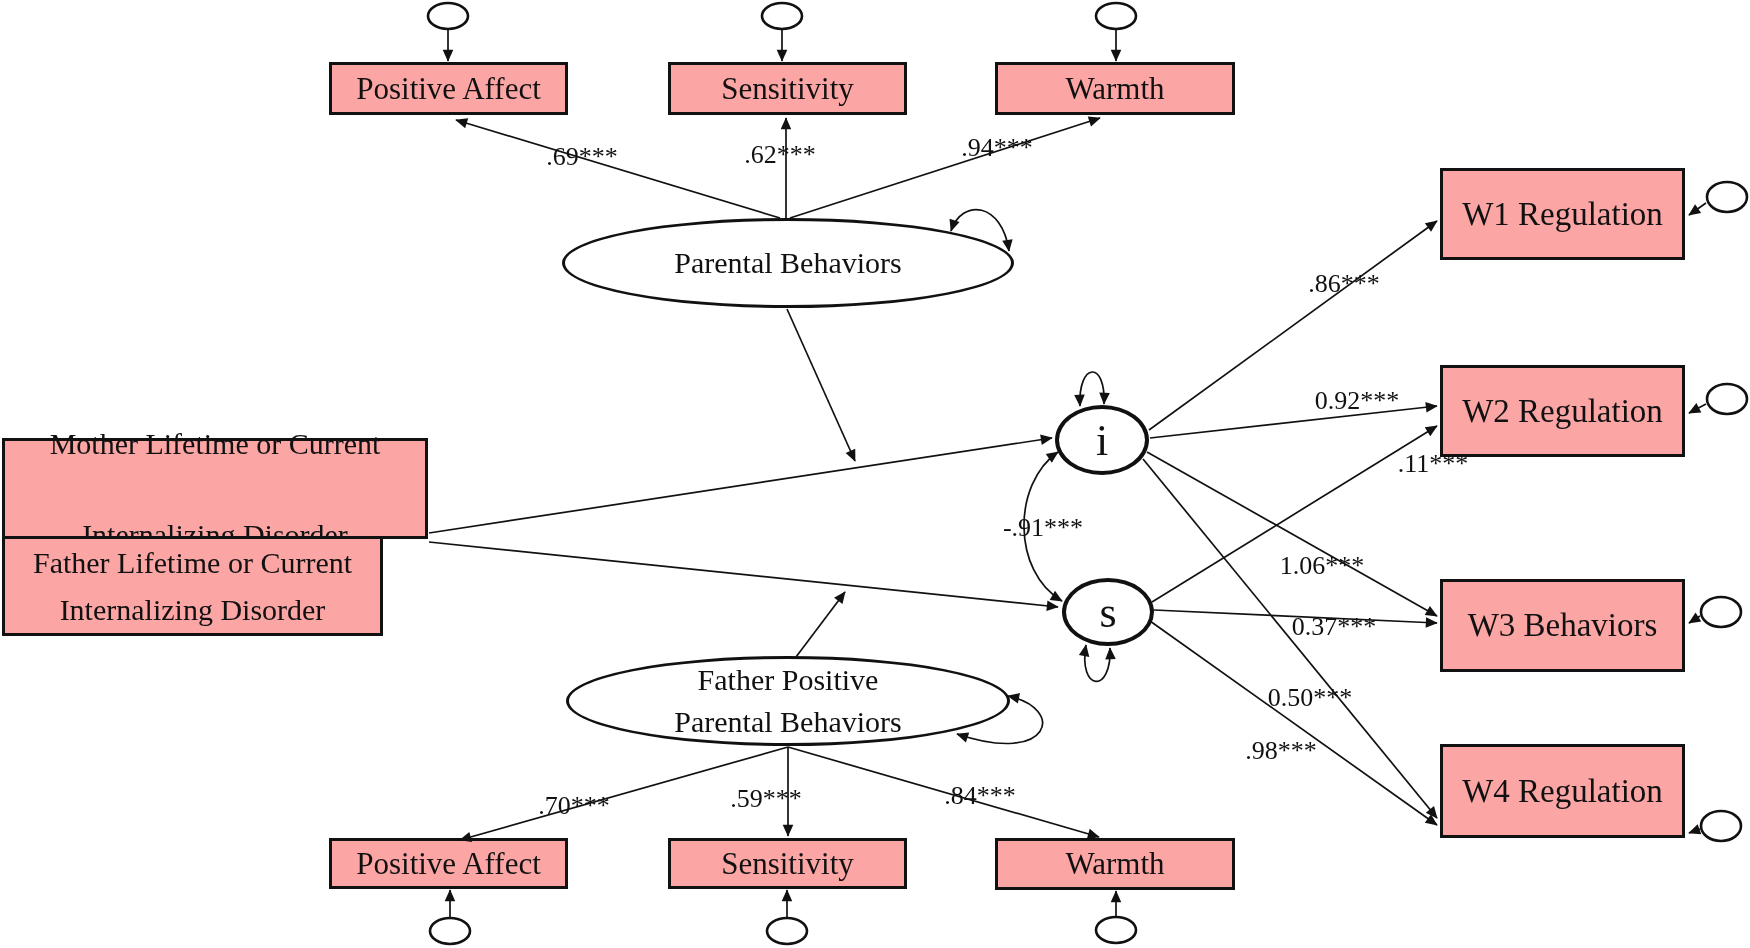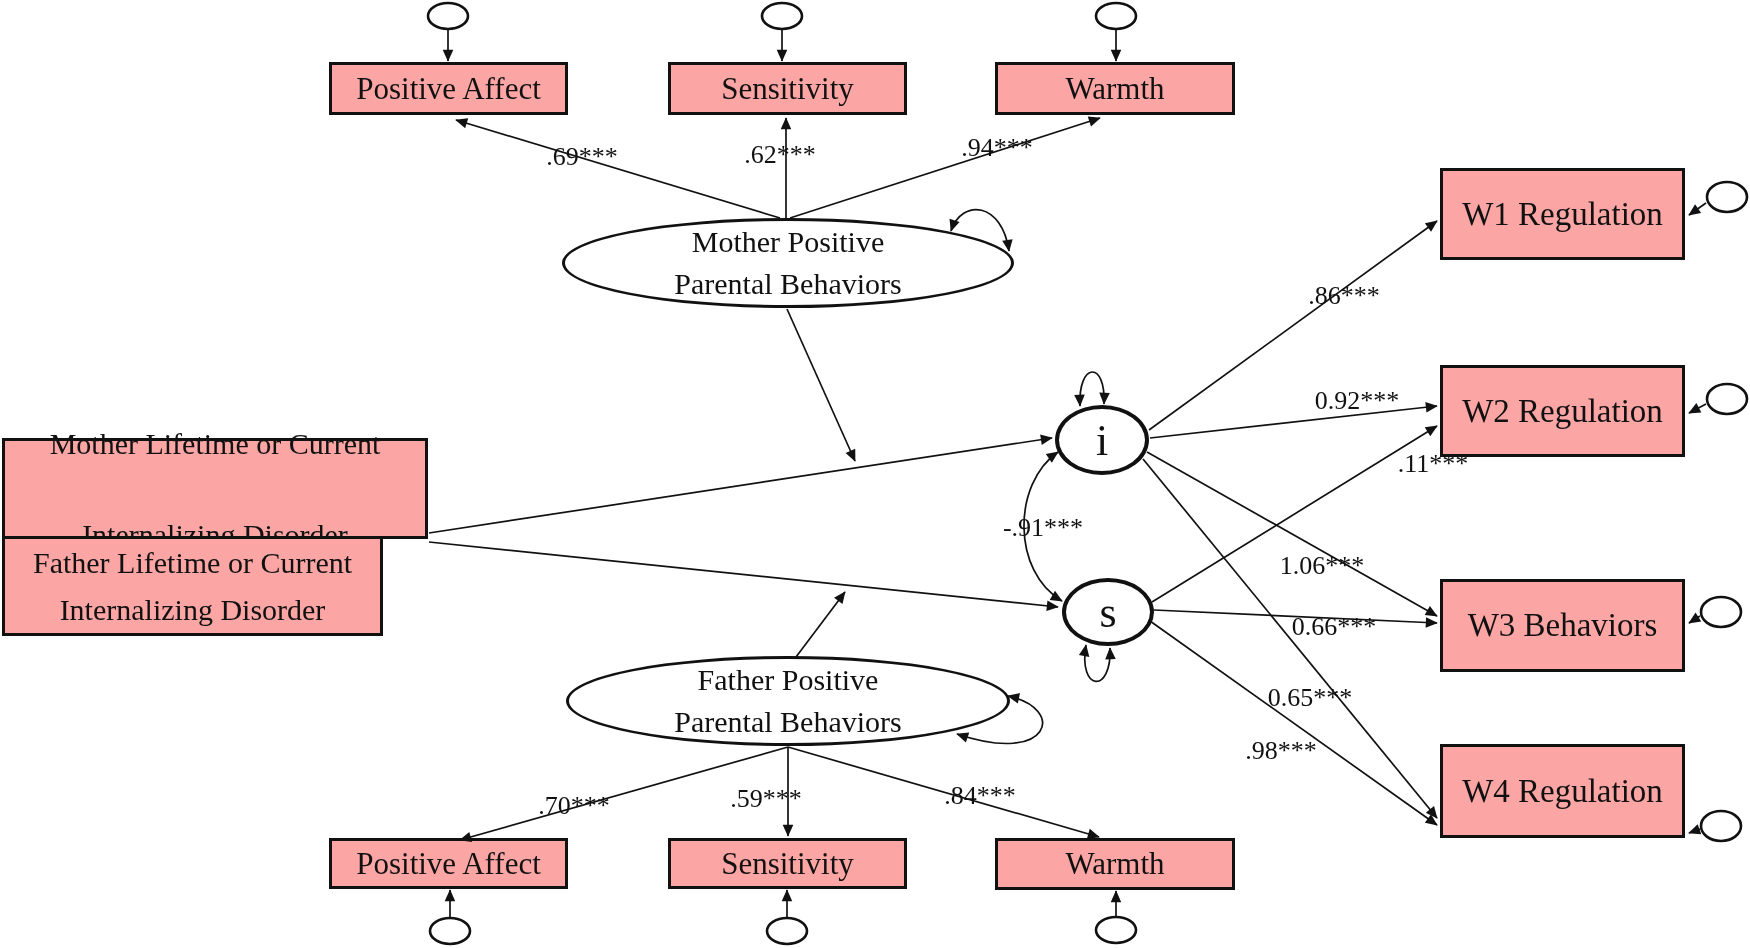--- a/index.html
+++ b/index.html
@@ -93,21 +93,20 @@
     <span>Positive Affect</span>
   </div>
   <div class="box ind" style="left:668px;top:62px;width:239px;height:53px;">
     <span>Sensitivity</span>
   </div>
   <div class="box ind" style="left:995px;top:62px;width:240px;height:53px;">
     <span>Warmth</span>
   </div>
 
   <div class="oval factor" style="left:562px;top:218px;width:452px;height:90px;">
-    <span>Mother Positive</span>
     <span>Parental Behaviors</span>
   </div>
 
   <div class="box pred" style="left:2px;top:438px;width:426px;height:101px;gap:44px;">
     <span>Mother Lifetime or Current</span>
     <span>Internalizing Disorder</span>
   </div>
   <div class="box pred" style="left:2px;top:536px;width:381px;height:100px;">
     <span>Father Lifetime or Current</span>
     <span>Internalizing Disorder</span>
@@ -148,21 +147,21 @@
     <span>Warmth</span>
   </div>
 
   <div class="coef" style="left:582px;top:157px;">.69***</div>
   <div class="coef" style="left:780px;top:155px;">.62***</div>
   <div class="coef" style="left:997px;top:148px;">.94***</div>
   <div class="coef" style="left:574px;top:806px;">.70***</div>
   <div class="coef" style="left:766px;top:799px;">.59***</div>
   <div class="coef" style="left:980px;top:796px;">.84***</div>
   <div class="coef" style="left:1043px;top:528px;">-.91***</div>
-  <div class="coef" style="left:1344px;top:284px;margin-top:12px;">.86***</div>
+  <div class="coef" style="left:1344px;top:284px;">.86***</div>
   <div class="coef" style="left:1357px;top:401px;">0.92***</div>
   <div class="coef" style="left:1433px;top:464px;">.11***</div>
   <div class="coef" style="left:1322px;top:566px;">1.06***</div>
-  <div class="coef" style="left:1334px;top:627px;">0.66***</div>
-  <div class="coef" style="left:1310px;top:698px;">0.65***</div>
+  <div class="coef" style="left:1334px;top:627px;">0.37***</div>
+  <div class="coef" style="left:1310px;top:698px;">0.50***</div>
   <div class="coef" style="left:1281px;top:751px;">.98***</div>
 
 </div>
 
 </body></html>

